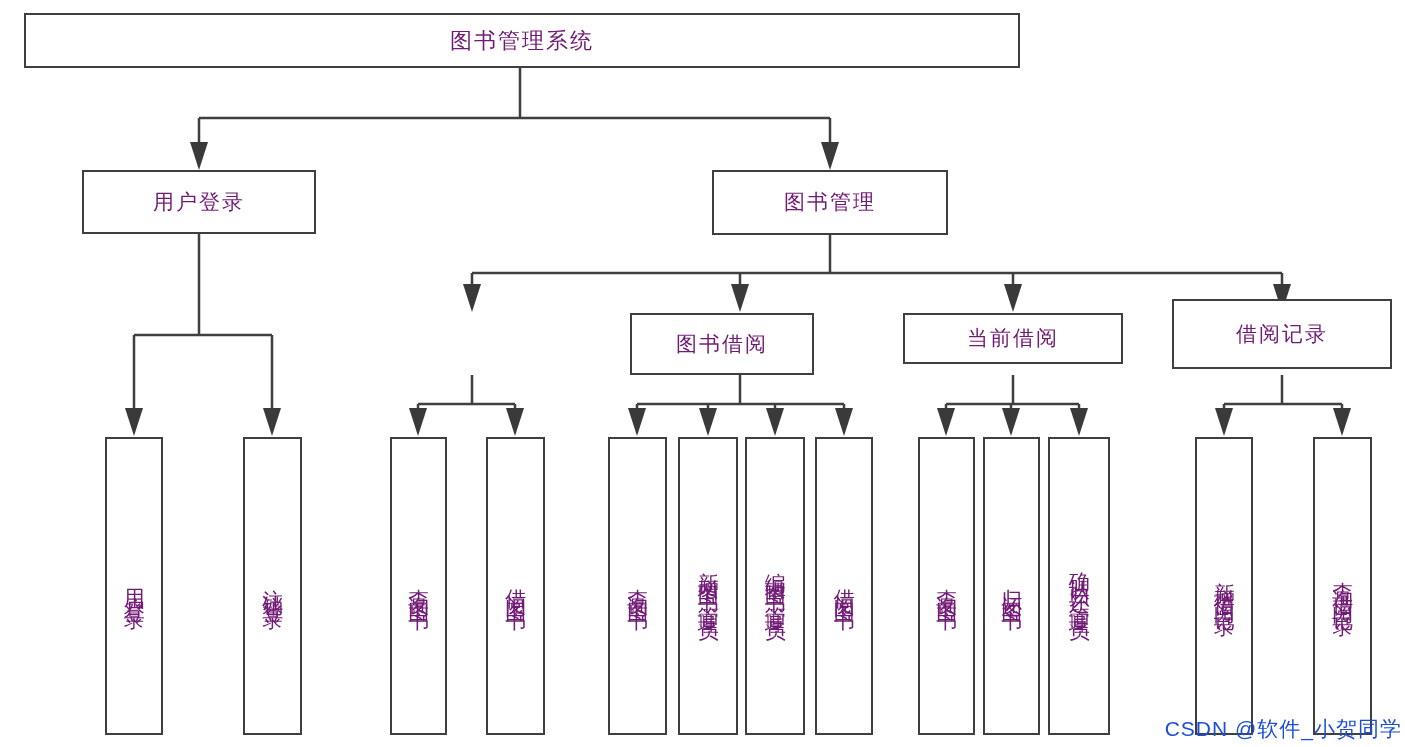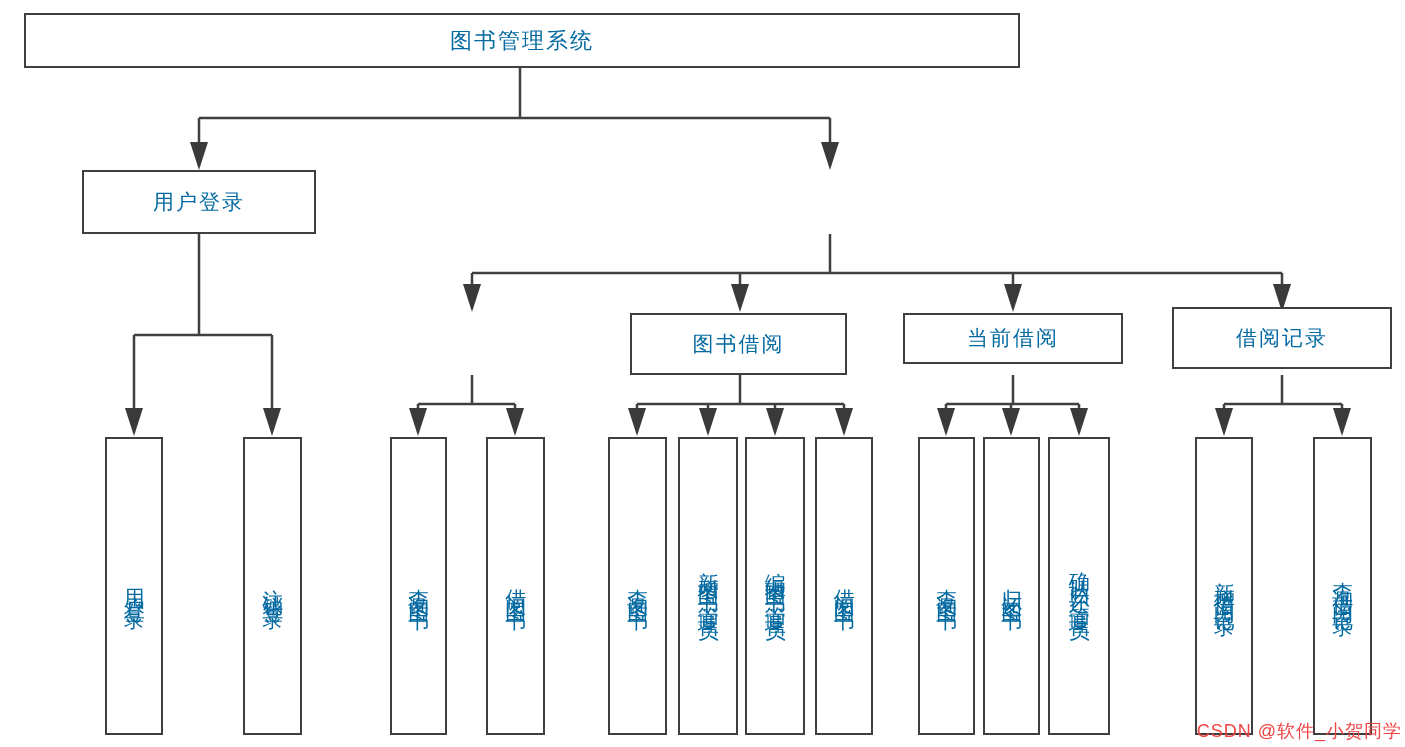--- a/index.html
+++ b/index.html
@@ -5,33 +5,33 @@
   html,body{margin:0;padding:0;background:#ffffff;}
   .stage{
     position:relative;width:1405px;height:747px;background:#ffffff;
     font-family:"Liberation Sans","DejaVu Sans",sans-serif;overflow:hidden;
   }
   .wires{position:absolute;left:0;top:0;z-index:1;}
   .wire{stroke:#3f3f3f;stroke-width:2.5;fill:none;}
   .head{fill:#3a3a3a;stroke:none;}
   .box{
     position:absolute;box-sizing:border-box;background:#ffffff;
-    border:2.5px solid #3f3f3f;color:#0369a1;z-index:2;
+    border:2.5px solid #3f3f3f;color:#701a75;z-index:2;
     display:flex;align-items:center;justify-content:center;
     text-align:center;line-height:1.25;
   }
   .h{font-size:21px;letter-spacing:2px;}
   .root{font-size:22px;}
   .v{
     writing-mode:vertical-rl;text-orientation:mixed;
     font-size:21px;letter-spacing:7px;
   }
   .watermark{
     position:absolute;right:3px;bottom:4px;z-index:3;
-    font-size:18px;color:#ef4444;letter-spacing:1px;white-space:nowrap;
+    font-size:21px;color:#1d4ed8;letter-spacing:1px;white-space:nowrap;
   }
 </style>
 </head>
 <body>
 
 <div class="stage">
 
   <svg class="wires" width="1405" height="747" viewBox="0 0 1405 747">
 
     <g>
@@ -78,24 +78,25 @@
     <g>
       <path class="wire" d="M1282 375 V404 M1224 404 H1342 M1224 404 V410 M1342 404 V410"></path>
       <polygon class="head" points="1215,408 1233,408 1224,436"></polygon>
       <polygon class="head" points="1333,408 1351,408 1342,436"></polygon>
     </g>
   </svg>
 
   <div class="box h root" style="left:24px;top:13px;width:996px;height:55px">图书管理系统</div>
 
   <div class="box h" style="left:82px;top:170px;width:234px;height:64px">用户登录</div>
+  <div class="box h" style="left:712px;top:170px;width:236px;height:65px">图书管理</div>
 
-  <div class="box h" style="left:630px;top:313px;width:217px;height:62px">图书借阅</div>
+  <div class="box h" style="left:630px;top:313px;width:184px;height:62px">图书借阅</div>
   <div class="box h" style="left:903px;top:313px;width:220px;height:51px">当前借阅</div>
-  <div class="box h" style="left:1172px;top:307px;width:220px;height:62px">借阅记录</div>
+  <div class="box h" style="left:1172px;top:299px;width:220px;height:70px">借阅记录</div>
 
   <div class="box v" style="left:105px;top:437px;width:58px;height:298px">用户登录</div>
   <div class="box v" style="left:243px;top:437px;width:59px;height:298px">注销登录</div>
 
   <div class="box v" style="left:390px;top:437px;width:57px;height:298px">查询图书</div>
   <div class="box v" style="left:486px;top:437px;width:59px;height:298px">借阅图书</div>
 
   <div class="box v" style="left:608px;top:437px;width:59px;height:298px">查询图书</div>
   <div class="box v" style="left:678px;top:437px;width:60px;height:298px">新增图书（管理员）</div>
   <div class="box v" style="left:745px;top:437px;width:60px;height:298px">编辑图书（管理员）</div>

